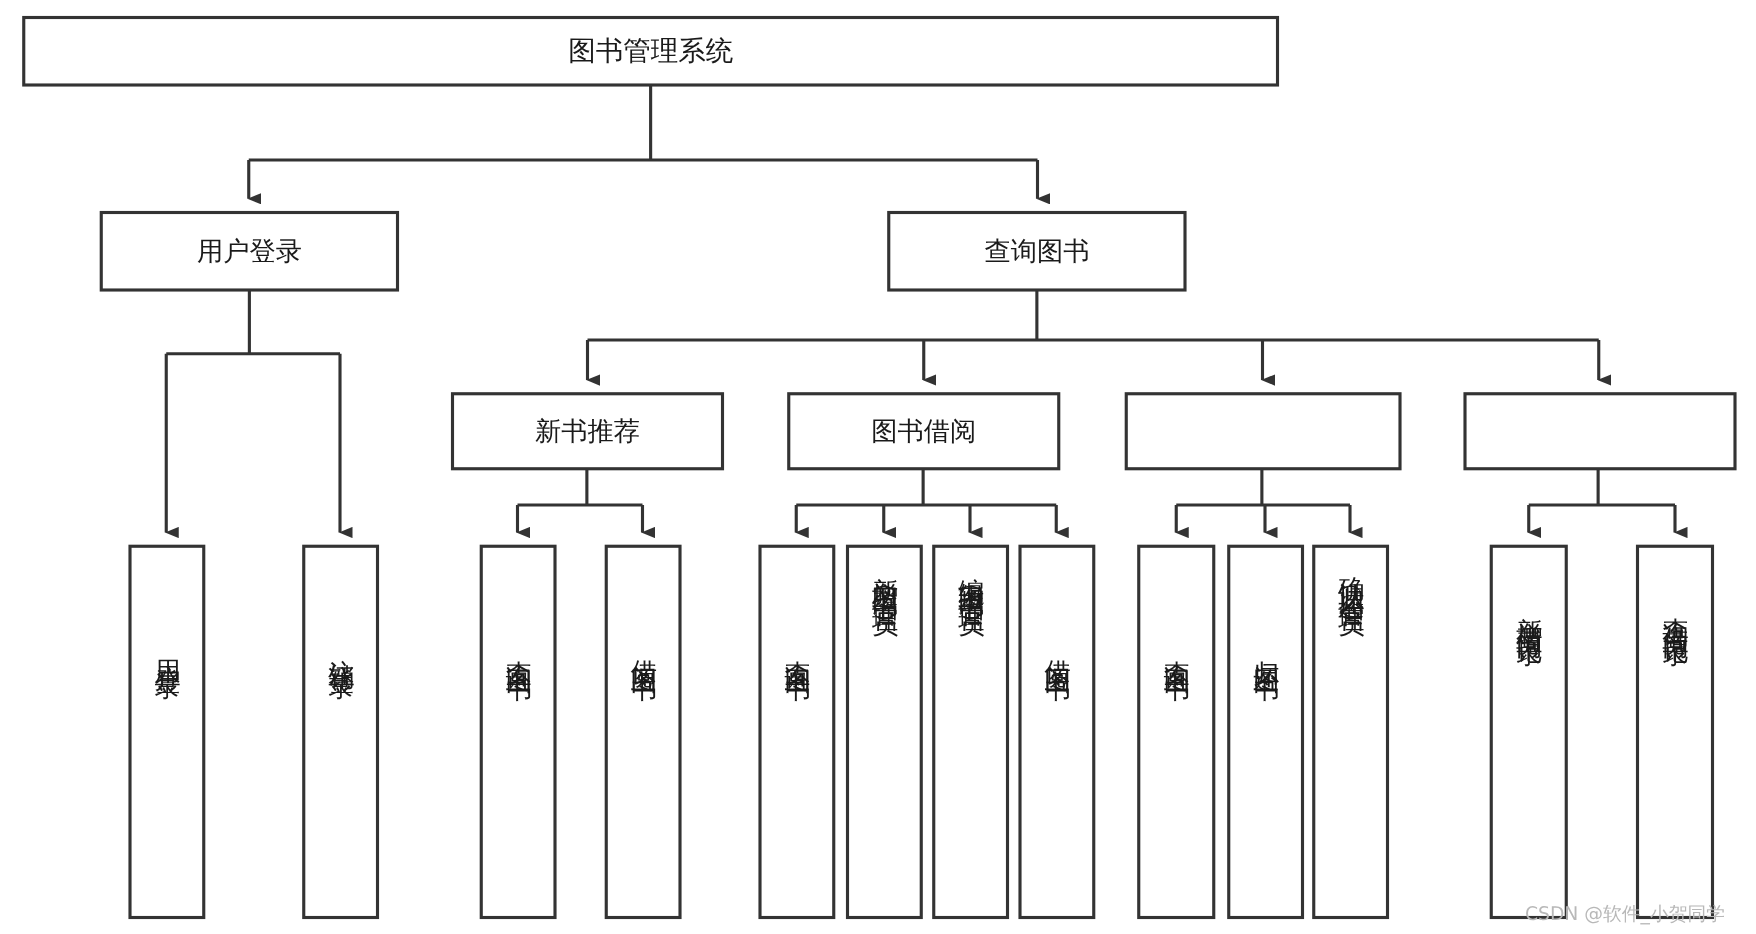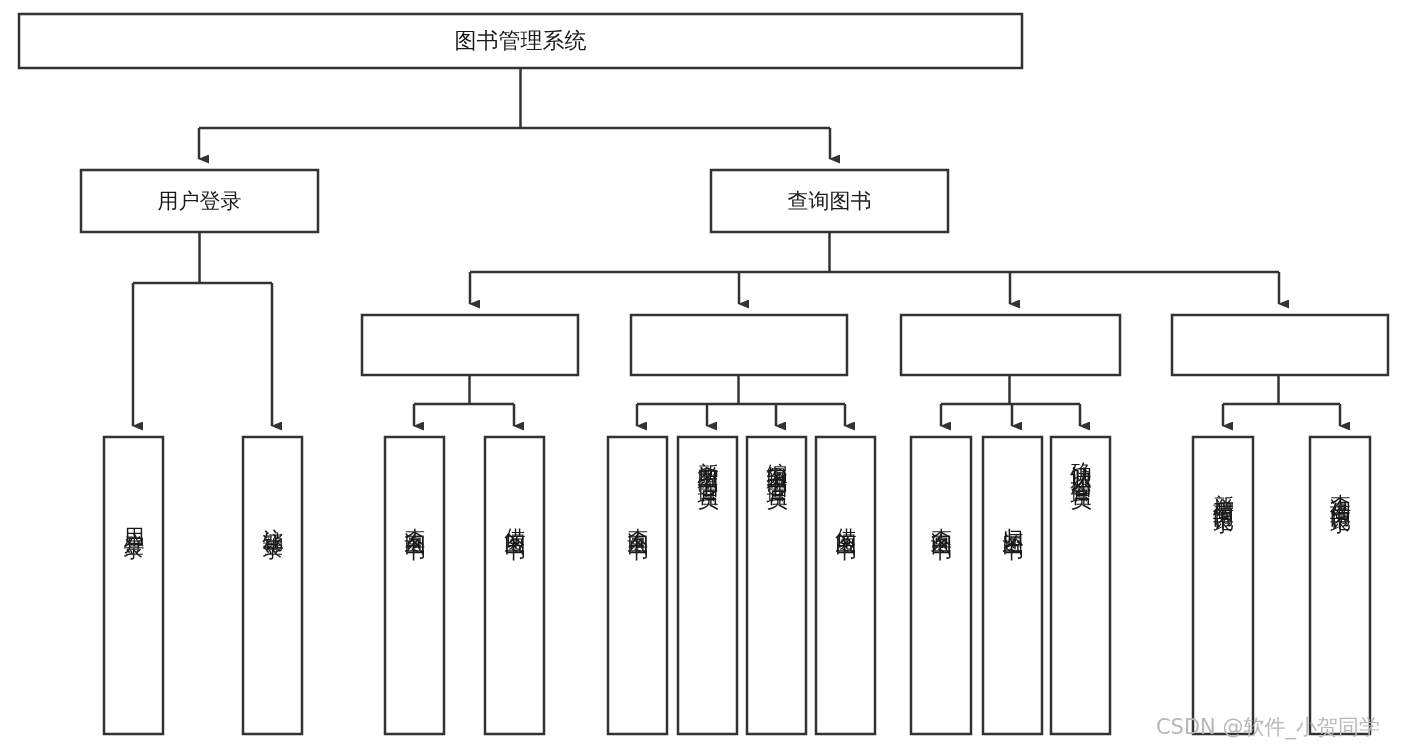--- a/index.html
+++ b/index.html
@@ -66,21 +66,21 @@
     white-space: nowrap;
   }
   .hlabel.root {
     font-size: 22px;
   }
   #watermark {
     position: absolute;
     right: 14px;
     bottom: 6px;
     font-family: "DejaVu Sans", "Liberation Sans", sans-serif;
-    font-size: 21px;
+    font-size: 15px;
     color: #b8b8b8;
     white-space: nowrap;
     pointer-events: none;
   }
 </style>
 </head>
 <body>
 
 <div id="diagram-root">
 
@@ -178,20 +178,26 @@
     <span class="hlabel root">图书管理系统</span>
   </div>
 
   <div class="hlabel-wrap" style="left:81px; top:170px; width:237px; height:62px;">
     <span class="hlabel">用户登录</span>
   </div>
   <div class="hlabel-wrap" style="left:711px; top:170px; width:237px; height:62px;">
     <span class="hlabel">查询图书</span>
   </div>
 
+  <div class="hlabel-wrap" style="left:362px; top:315px; width:216px; height:60px;">
+    <span class="hlabel">新书推荐</span>
+  </div>
+  <div class="hlabel-wrap" style="left:631px; top:315px; width:216px; height:60px;">
+    <span class="hlabel">图书借阅</span>
+  </div>
 
   <div class="vlabel-wrap" style="left:104px; top:437px; width:59px; height:297px; padding-top:74px;">
     <span class="vlabel">用户登录</span>
   </div>
   <div class="vlabel-wrap" style="left:243px; top:437px; width:59px; height:297px; padding-top:74px;">
     <span class="vlabel">注销登录</span>
   </div>
 
   <div class="vlabel-wrap" style="left:385px; top:437px; width:59px; height:297px; padding-top:74px;">
     <span class="vlabel">查询图书</span>

